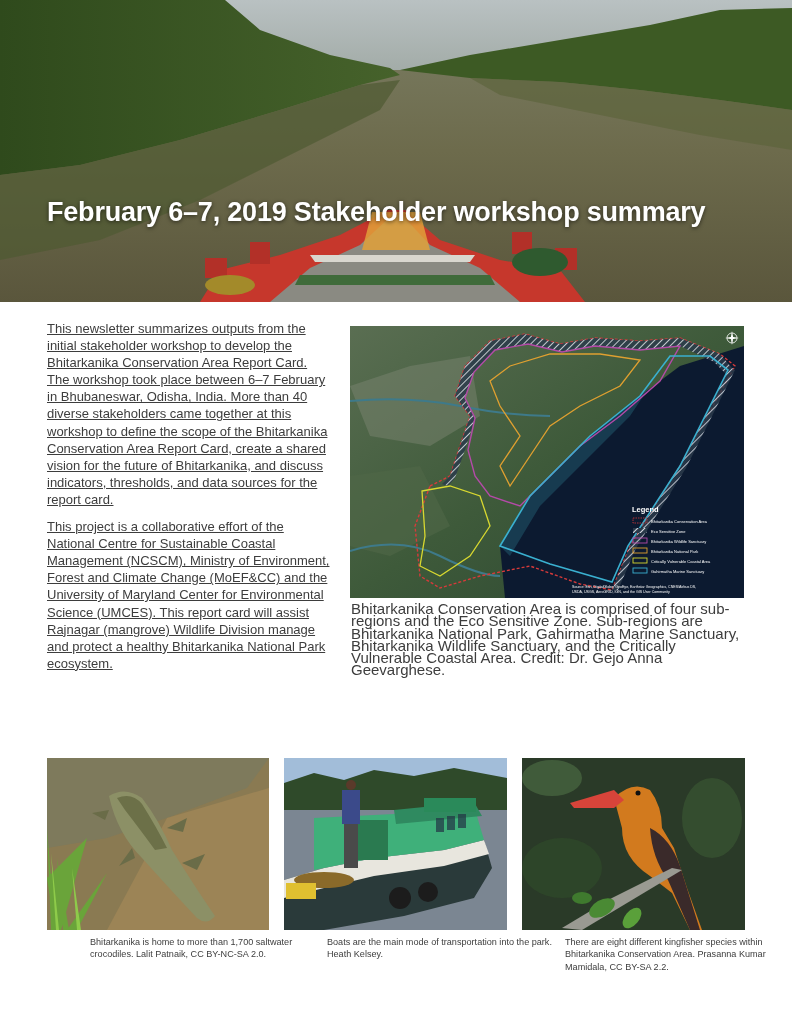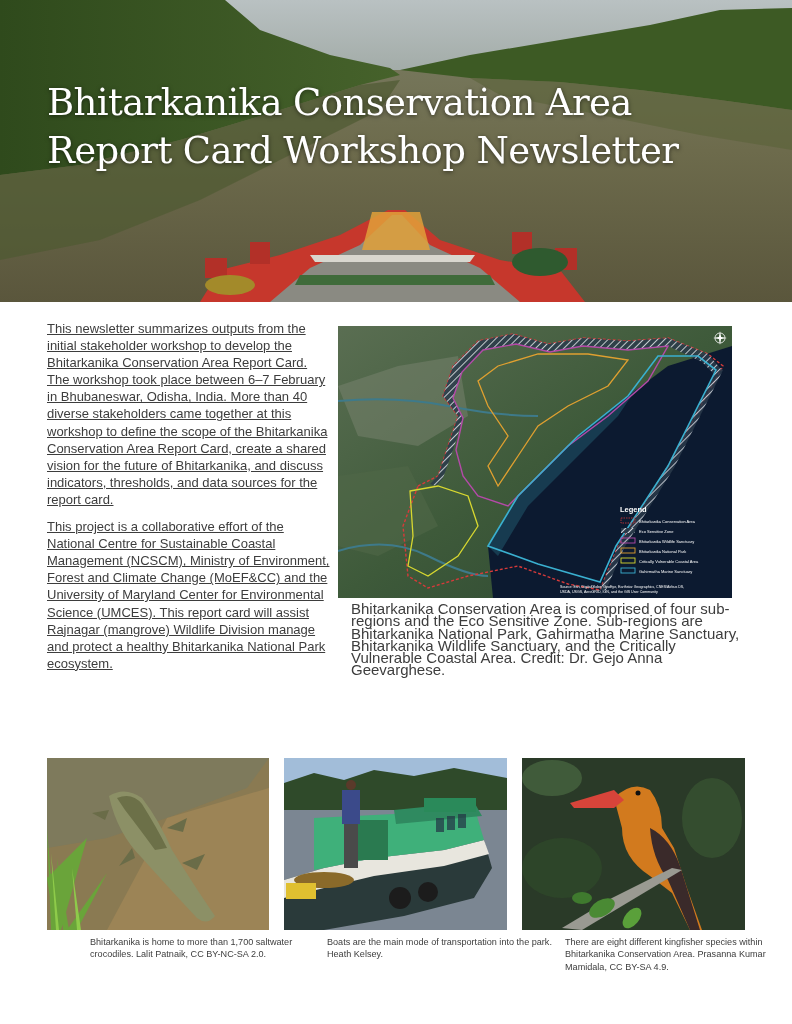--- a/index.html
+++ b/index.html
@@ -30,21 +30,21 @@
 
   
   .intro-col {
     position: absolute; left: 47px; top: 320px; width: 285px;
     font-family: "Liberation Sans", sans-serif;
     font-size: 13px; line-height: 17.1px; color: #3d3d3d; text-decoration: underline;
   }
   .intro-col p { margin-bottom: 10px; }
 
   
-  .map-figure { position: absolute; left: 338px; top: 326px; width: 394px; height: 272px; overflow: hidden; background: #0d1a2e; }
+  .map-figure { position: absolute; left: 350px; top: 326px; width: 394px; height: 272px; overflow: hidden; background: #0d1a2e; }
   .map-figure svg { display: block; }
   .map-caption {
     position: absolute; left: 351px; top: 603px; width: 400px;
     font-family: "Liberation Sans", sans-serif;
     font-size: 15px; line-height: 12.3px; color: #3d3d3d;
   }
 
   
   .photo { position: absolute; top: 758px; height: 172px; overflow: hidden; }
   .photo svg { display: block; }
@@ -95,21 +95,21 @@
     <path d="M300,275 L490,275 L495,285 L295,285 Z" fill="#3f6b3a"></path>
     <path d="M310,255 L475,255 L470,262 L315,262 Z" fill="#d9d7cf"></path>
     <path d="M372,212 L420,212 L430,250 L362,250 Z" fill="#e0a03a" opacity="0.85"></path>
     <rect x="205" y="258" width="22" height="20" fill="#b23028"></rect>
     <rect x="250" y="242" width="20" height="22" fill="#b23028"></rect>
     <rect x="512" y="232" width="20" height="22" fill="#b23028"></rect>
     <rect x="555" y="248" width="22" height="22" fill="#b23028"></rect>
     <ellipse cx="230" cy="285" rx="25" ry="10" fill="#a38a2a"></ellipse>
     <ellipse cx="540" cy="262" rx="28" ry="14" fill="#2f5a2f"></ellipse>
   </svg>
-  <h1 class="hero-title">Bhitarkanika Conservation Area Report Card Workshop Newsletter</h1>
+  <h2 class="hero-subtitle">February 6–7, 2019 Stakeholder workshop summary</h2>
 </header>
 
 <section class="intro-col">
   <p>This newsletter summarizes outputs from the initial stakeholder workshop to develop the Bhitarkanika Conservation Area Report Card. The workshop took place between 6–7 February in Bhubaneswar, Odisha, India. More than 40 diverse stakeholders came together at this workshop to define the scope of the Bhitarkanika Conservation Area Report Card, create a shared vision for the future of Bhitarkanika, and discuss indicators, thresholds, and data sources for the report card.</p>
   <p>This project is a collaborative effort of the National Centre for Sustainable Coastal Management (NCSCM), Ministry of Environment, Forest and Climate Change (MoEF&amp;CC) and the University of Maryland Center for Environmental Science (UMCES). This report card will assist Rajnagar (mangrove) Wildlife Division manage and protect a healthy Bhitarkanika National Park ecosystem.</p>
 </section>
 
 <figure class="map-figure">
   <svg width="394" height="272" viewBox="0 0 394 272">
     <defs>
@@ -232,13 +232,13 @@
 
     <path d="M40,170 L90,140 L150,110 L160,112 L100,148 L60,172 Z" fill="#9a9a92"></path>
     <ellipse cx="80" cy="150" rx="14" ry="8" fill="#4a8a34" transform="rotate(-30 80 150)"></ellipse>
     <ellipse cx="110" cy="160" rx="12" ry="7" fill="#5aa03a" transform="rotate(-50 110 160)"></ellipse>
     <ellipse cx="60" cy="140" rx="10" ry="6" fill="#3f7a2e"></ellipse>
   </svg>
 </div>
 
 <p class="photo-caption cap-1">Bhitarkanika is home to more than 1,700 saltwater crocodiles. Lalit Patnaik, CC BY-NC-SA 2.0.</p>
 <p class="photo-caption cap-2">Boats are the main mode of transportation into the park. Heath Kelsey.</p>
-<p class="photo-caption cap-3">There are eight different kingfisher species within Bhitarkanika Conservation Area. Prasanna Kumar Mamidala, CC BY-SA 4.9.</p>
+<p class="photo-caption cap-3">There are eight different kingfisher species within Bhitarkanika Conservation Area. Prasanna Kumar Mamidala, CC BY-SA 2.2.</p>
 
 </body></html>

